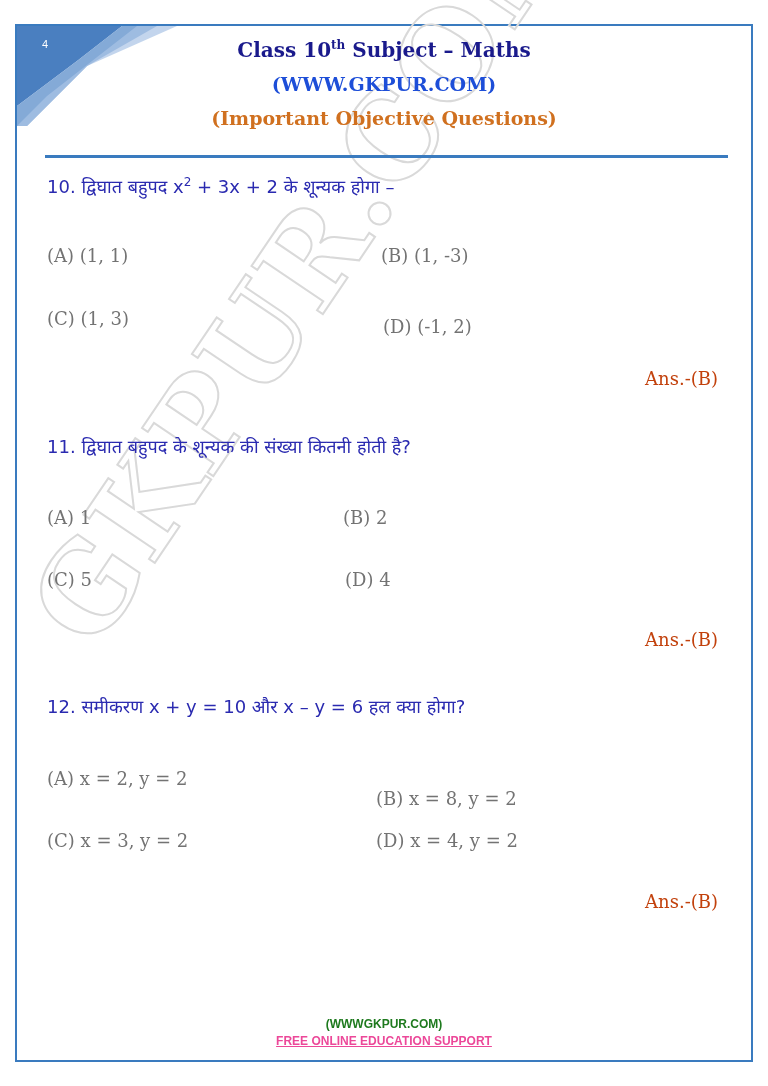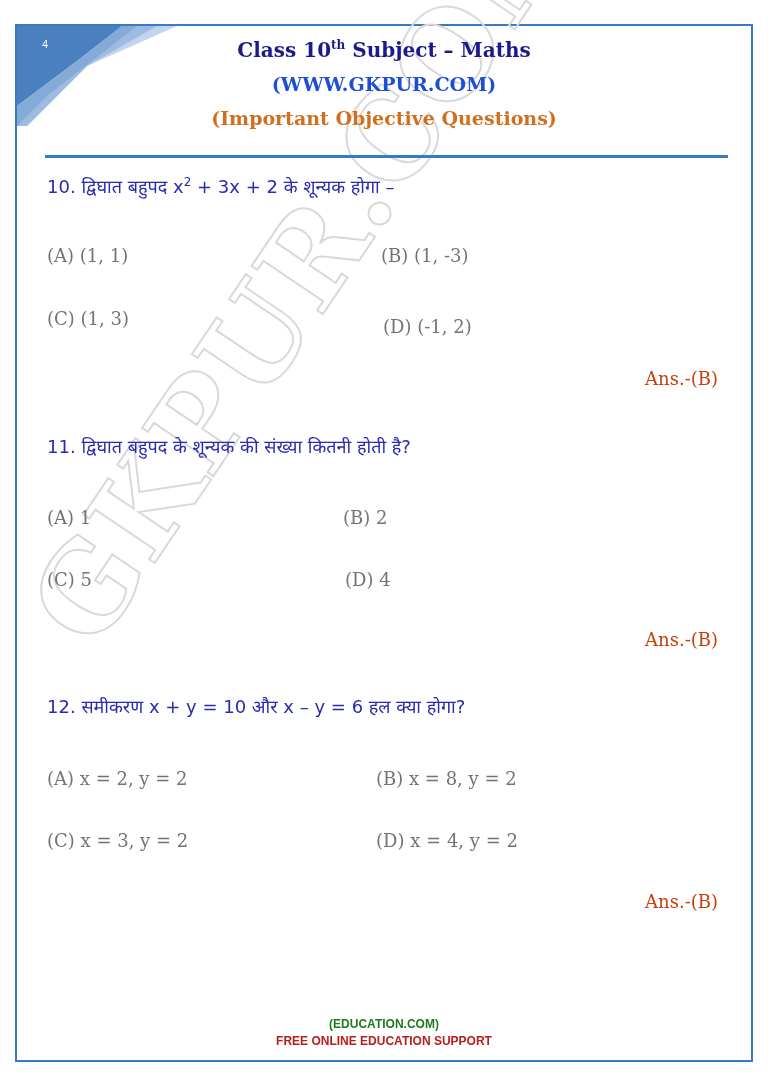--- a/index.html
+++ b/index.html
@@ -19,21 +19,21 @@
   .sep { position: absolute; left: 45px; top: 155px; width: 683px; height: 3px; background: #3a7bbf; }
   .q { position: absolute; left: 47px; font-size: 18px; color: #2a2ab0;
        font-family: "DejaVu Sans", sans-serif; white-space: nowrap; }
   .opt { position: absolute; font-size: 18px; color: #737373; white-space: nowrap;
          font-family: "DejaVu Serif", serif; }
   .ans { position: absolute; right: 50px; font-size: 18px; color: #c2410c;
          font-family: "DejaVu Serif", serif; text-align: center; }
   .footer { position: absolute; left: 0; width: 768px; text-align: center;
             font-family: "Liberation Sans", sans-serif; font-weight: bold; font-size: 12px; }
   .f1 { top: 1017px; color: #1e7a1e; }
-  .f2 { top: 1034px; color: #b91c1c; }
+  .f2 { top: 1034px; color: #ec4899; text-decoration: underline; }
   .watermark { position: absolute; left: 60px; top: 560px; font-family: "DejaVu Serif", serif;
                font-size: 118px; font-weight: bold; color: transparent;
                -webkit-text-stroke: 2px #d9d9d9; transform: rotate(-56deg);
                transform-origin: left center; white-space: nowrap; letter-spacing: 2px;
                pointer-events: none; }
 </style>
 </head>
 <body>
 
 <div class="page-border"></div>
@@ -70,19 +70,19 @@
 <div class="opt" style="left:343px;top:507px">(B) 2</div>
 <div class="opt" style="left:47px;top:569px">(C) 5</div>
 <div class="opt" style="left:345px;top:569px">(D) 4</div>
 <div class="ans" style="top:629px">Ans.-(B)</div>
 
 <div class="q" style="top:694px">
   <span>12.</span>
   <span>समीकरण  x + y = 10 और x – y = 6  हल  क्या होगा?</span>
 </div>
 <div class="opt" style="left:47px;top:768px">(A) x = 2, y = 2</div>
-<div class="opt" style="left:376px;top:768px">(B) x = 8, y = 2</div>
+<div class="opt" style="left:376px;top:788px">(B) x = 8, y = 2</div>
 <div class="opt" style="left:47px;top:830px">(C) x = 3, y = 2</div>
 <div class="opt" style="left:376px;top:830px">(D) x = 4, y = 2</div>
 <div class="ans" style="top:891px">Ans.-(B)</div>
 
-<div class="footer f1">(EDUCATION.COM)</div>
+<div class="footer f1">(WWWGKPUR.COM)</div>
 <div class="footer f2">FREE ONLINE EDUCATION SUPPORT</div>
 
 </body></html>

